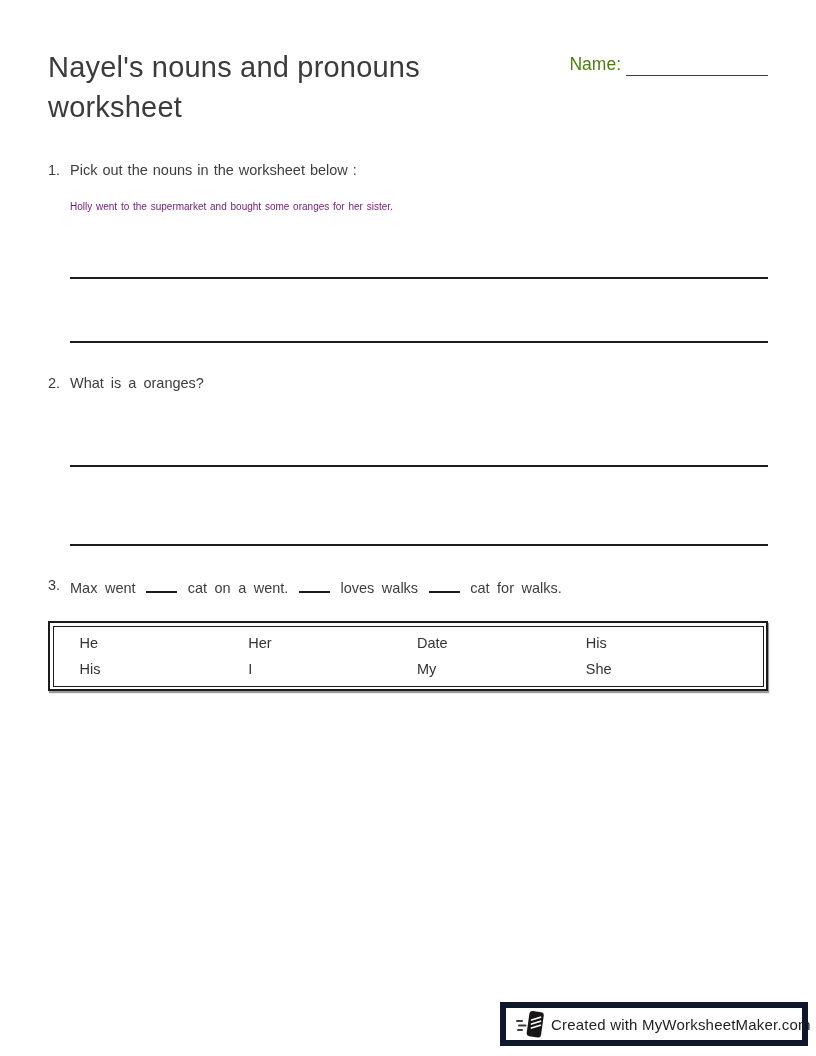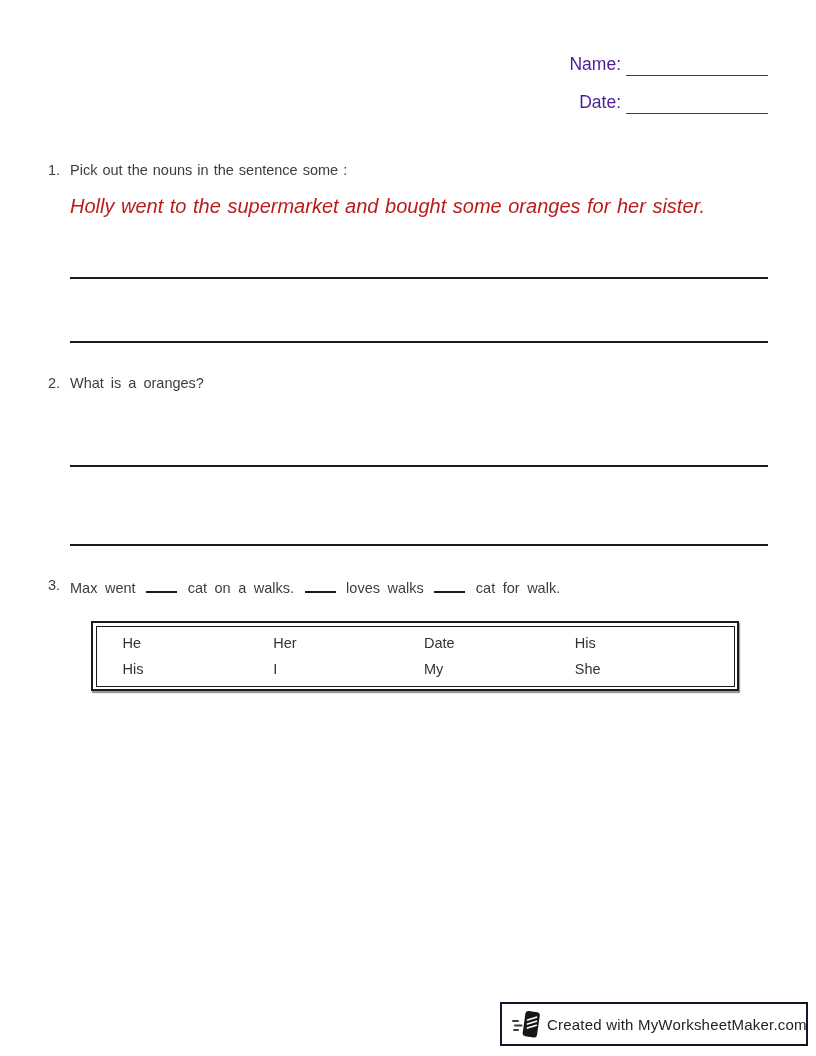--- a/index.html
+++ b/index.html
@@ -33,21 +33,21 @@
   }
   .nd-row {
     display: flex;
     align-items: flex-end;
     justify-content: flex-end;
     height: 26px;
     margin-bottom: 12px;
   }
   .nd-label {
     font-size: 17.5px;
-    color: #4c1d95;
+    color: #4d7c0f;
     padding-bottom: 1px;
   }
   .nd-line {
     display: inline-block;
     width: 142px;
     height: 24px;
     border-bottom: 1.5px solid #3f3f3f;
     margin-left: 5px;
   }
 
@@ -61,25 +61,24 @@
     color: #3d3d3d;
   }
   .q-num { width: 22px; flex: 0 0 22px; }
   .q1 { top: 161px; word-spacing: 1px; }
   .q2 { top: 374px; word-spacing: 3px; }
   .q3 { top: 576px; word-spacing: 3.5px; }
   .sentence {
     position: absolute;
     left: 70px;
     top: 197px;
-    font-size: 20px;
+    font-size: 10px;
     line-height: 19px;
-    color: #b91c1c;
+    color: #701a75;
     word-spacing: 1px;
-    font-style: italic;
   }
   .ans-line {
     position: absolute;
     left: 70px;
     width: 698px;
     height: 0;
     border-top: 2px solid #1b1b1b;
   }
   .ans-1 { top: 277px; }
   .ans-2 { top: 341px; }
@@ -93,28 +92,27 @@
     border-bottom: 2px solid #1b1b1b;
     margin: 0 3px;
     vertical-align: baseline;
   }
 
   
   .bank-outer {
     position: absolute;
     left: 48px;
     top: 621px;
-    width: 648px;
+    width: 720px;
     height: 70px;
     box-sizing: border-box;
     border: 2.5px solid #1c1c1c;
     padding: 2.5px;
     background: #ffffff;
     box-shadow: 1px 2px 1px #9a9a9a;
-    margin-left: 43px;
   }
   .bank-inner {
     box-sizing: border-box;
     width: 100%;
     height: 100%;
     border: 1.5px solid #1c1c1c;
     display: grid;
     grid-template-columns: repeat(4, 1fr);
     grid-template-rows: 1fr 1fr;
     align-items: center;
@@ -126,77 +124,74 @@
   }
 
   
   .footer-badge {
     position: absolute;
     left: 500px;
     top: 1002px;
     width: 308px;
     height: 44px;
     box-sizing: border-box;
-    border: 2px solid #0f172a;
+    border: 6px solid #0f172a;
     background: #ffffff;
     display: flex;
     align-items: center;
     padding: 0 8px 0 10px;
   }
   .footer-text {
     font-size: 15px;
     color: #1f1f1f;
     margin-left: 7px;
     letter-spacing: 0.2px;
     white-space: nowrap;
   }
   .footer-icon { flex: 0 0 auto; display: flex; align-items: center; }
 </style>
 </head>
 <body>
 
 <div class="page">
 
+  <div class="title">Nayel's nouns and pronouns worksheet</div>
 
   <div class="name-date">
     <div class="nd-row">
       <span class="nd-label">Name:</span>
       <span class="nd-line"></span>
     </div>
-    <div class="nd-row">
-      <span class="nd-label">Date:</span>
-      <span class="nd-line"></span>
-    </div>
   </div>
 
   <div class="q q1">
     <span class="q-num">1.</span>
-    <span class="q-text">Pick out the nouns in the sentence some :</span>
+    <span class="q-text">Pick out the nouns in the worksheet below :</span>
   </div>
   <div class="sentence">Holly went to the supermarket and bought some oranges for her sister.</div>
   <div class="ans-line ans-1"></div>
   <div class="ans-line ans-2"></div>
 
   <div class="q q2">
     <span class="q-num">2.</span>
     <span class="q-text">What is a oranges?</span>
   </div>
   <div class="ans-line ans-3"></div>
   <div class="ans-line ans-4"></div>
 
   <div class="q q3">
     <span class="q-num">3.</span>
     <span class="q-text">
       <span>Max went</span>
       <span class="blank"></span>
-      <span>cat on a walks.</span>
+      <span>cat on a went.</span>
       <span class="blank"></span>
       <span>loves walks</span>
       <span class="blank"></span>
-      <span>cat for walk.</span>
+      <span>cat for walks.</span>
     </span>
   </div>
 
   <div class="bank-outer">
     <div class="bank-inner">
       <span class="bank-word">He</span>
       <span class="bank-word">Her</span>
       <span class="bank-word">Date</span>
       <span class="bank-word">His</span>
       <span class="bank-word">His</span>

